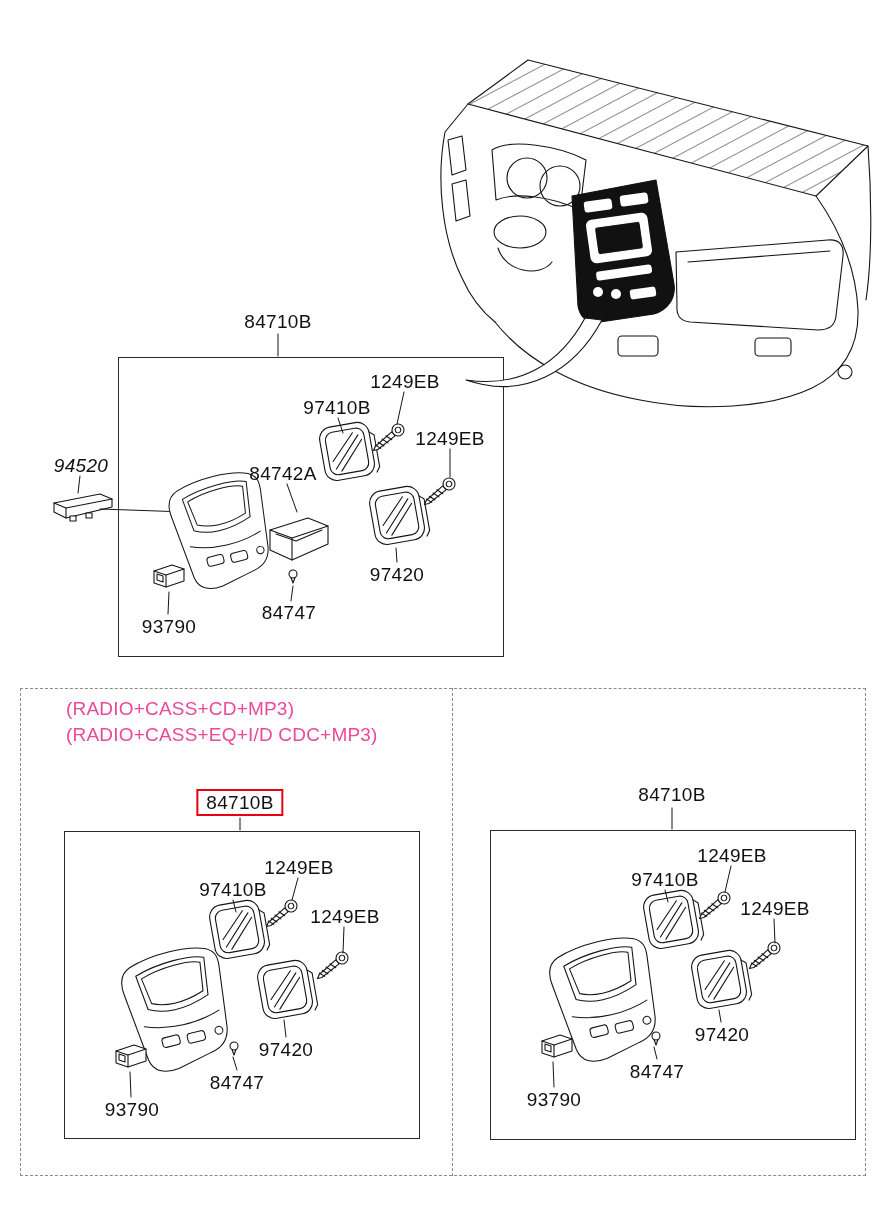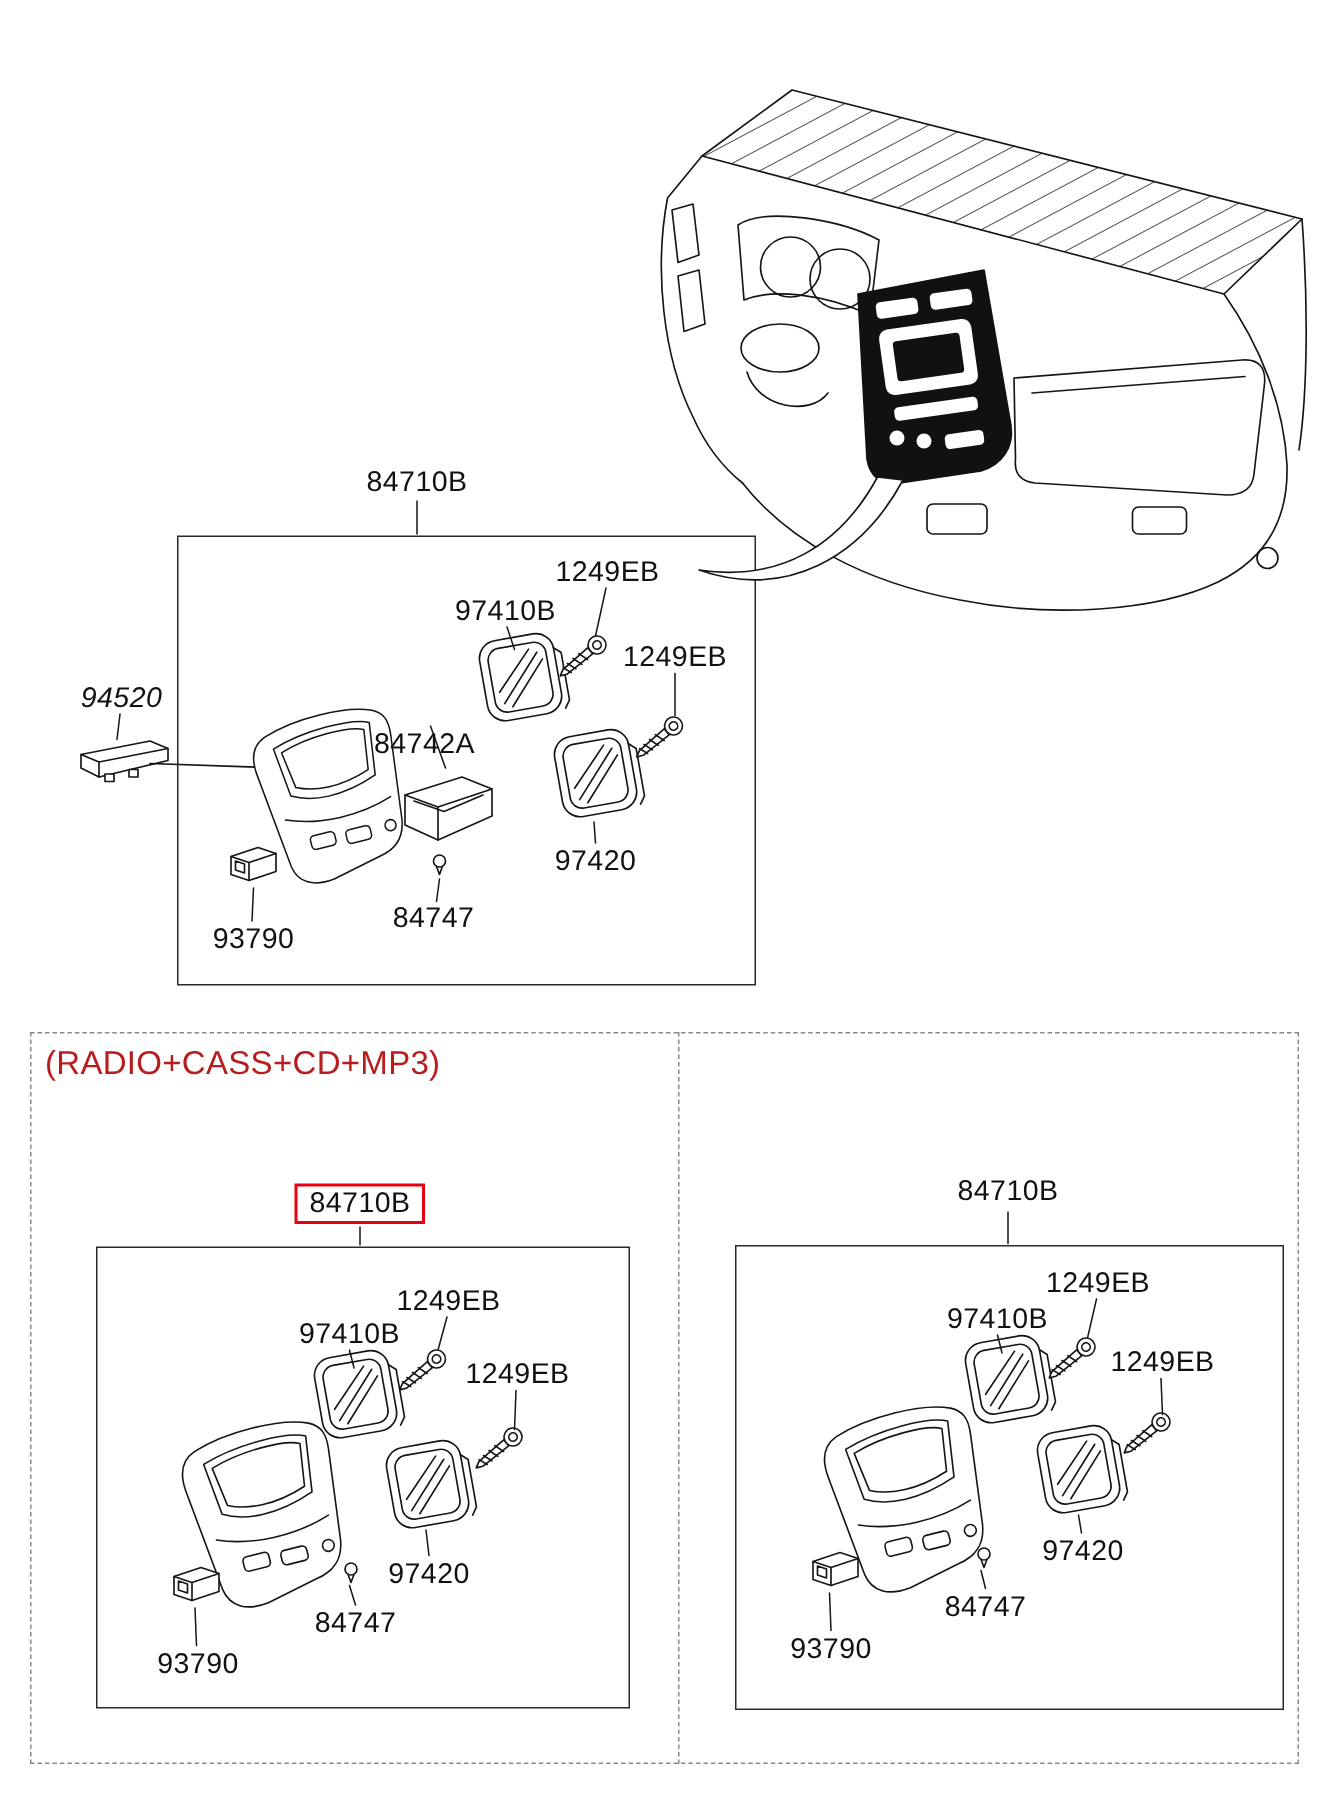--- a/index.html
+++ b/index.html
@@ -8,21 +8,21 @@
   .canvas { position:relative; width:878px; height:1211px; background:#fff; overflow:hidden; }
   .art { position:absolute; left:0; top:0; width:886px; height:1211px; }
   .box { position:absolute; border:1px solid #2a2a2a; background:transparent; }
   .dashed-box { position:absolute; border:1px dashed #8a8a8a; background:transparent; }
   .divider { position:absolute; width:0; border-left:1px dashed #8a8a8a; }
   .callout {
     position:absolute; transform:translateX(-50%);
     font-size:19px; line-height:21px; white-space:nowrap; letter-spacing:.3px; color:#111;
   }
   .header-text {
-    position:absolute; font-size:22px; line-height:22px; white-space:nowrap; letter-spacing:.2px; color:#b91c1c;
+    position:absolute; font-size:19px; line-height:22px; white-space:nowrap; letter-spacing:.2px; color:#ec4899;margin-left:36px;
   }
   .red-box {
     position:absolute; transform:translateX(-50%);
     border:2px solid #e60012; padding:1px 8px; font-size:19px; line-height:21px;
     white-space:nowrap; letter-spacing:.3px; color:#111; background:#fff;
   }
 </style>
 </head>
 <body>
 
@@ -189,26 +189,27 @@
         <line x1="554" y1="1087" x2="553" y2="1062"></line>
       </g>
     </g>
   </svg>
 
   <div class="callout" style="left:278px;top:311px;">84710B</div>
   <div class="callout" style="left:405px;top:371px;">1249EB</div>
   <div class="callout" style="left:337px;top:397px;">97410B</div>
   <div class="callout" style="left:450px;top:428px;">1249EB</div>
   <div class="callout" style="left:81px;top:455px;font-style:italic;">94520</div>
-  <div class="callout" style="left:283px;top:486px;">84742A</div>
+  <div class="callout" style="left:283px;top:463px;">84742A</div>
   <div class="callout" style="left:397px;top:564px;">97420</div>
   <div class="callout" style="left:289px;top:602px;">84747</div>
   <div class="callout" style="left:169px;top:616px;">93790</div>
 
   <div class="header-text" style="left:30px;top:698px;">(RADIO+CASS+CD+MP3)</div>
+  <div class="header-text" style="left:30px;top:724px;">(RADIO+CASS+EQ+I/D CDC+MP3)</div>
   <div class="red-box" style="left:240px;top:789px;">84710B</div>
   <div class="callout" style="left:299px;top:857px;">1249EB</div>
   <div class="callout" style="left:233px;top:879px;">97410B</div>
   <div class="callout" style="left:345px;top:906px;">1249EB</div>
   <div class="callout" style="left:286px;top:1039px;">97420</div>
   <div class="callout" style="left:237px;top:1072px;">84747</div>
   <div class="callout" style="left:132px;top:1099px;">93790</div>
 
   <div class="callout" style="left:672px;top:784px;">84710B</div>
   <div class="callout" style="left:732px;top:845px;">1249EB</div>

